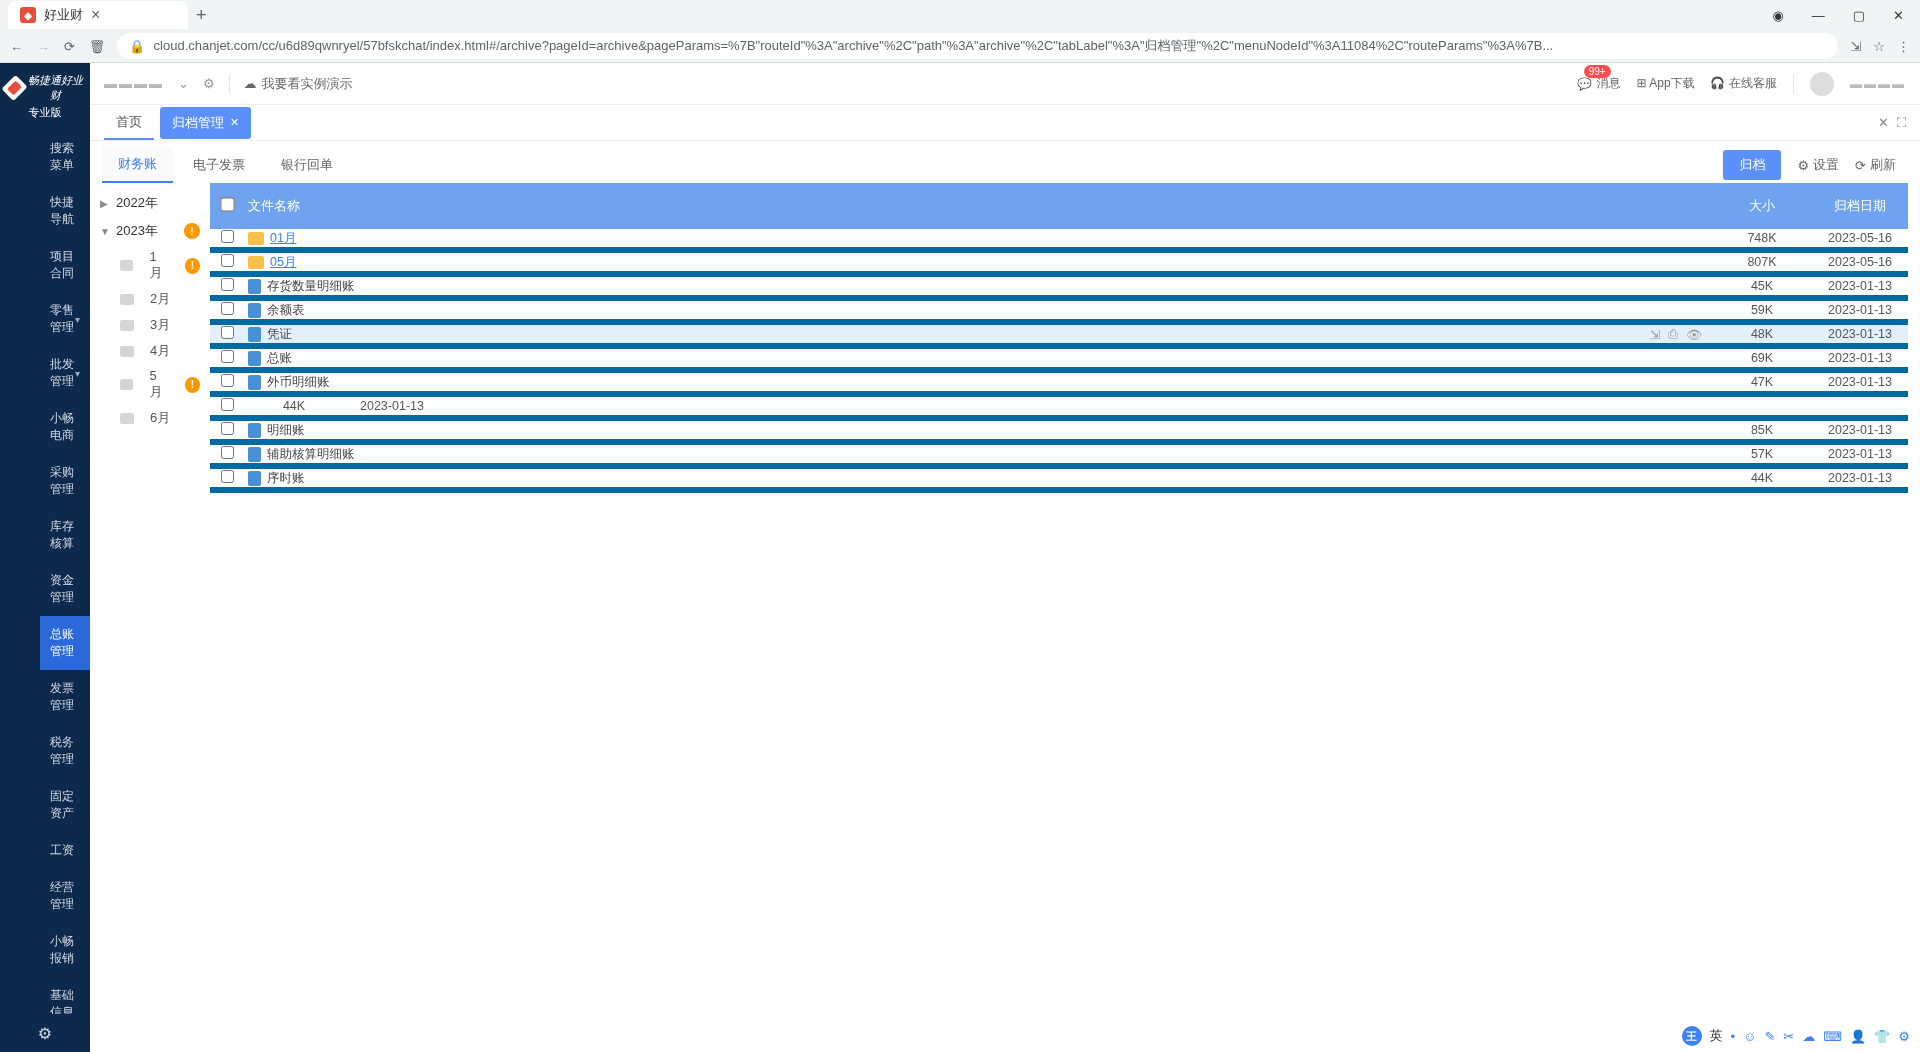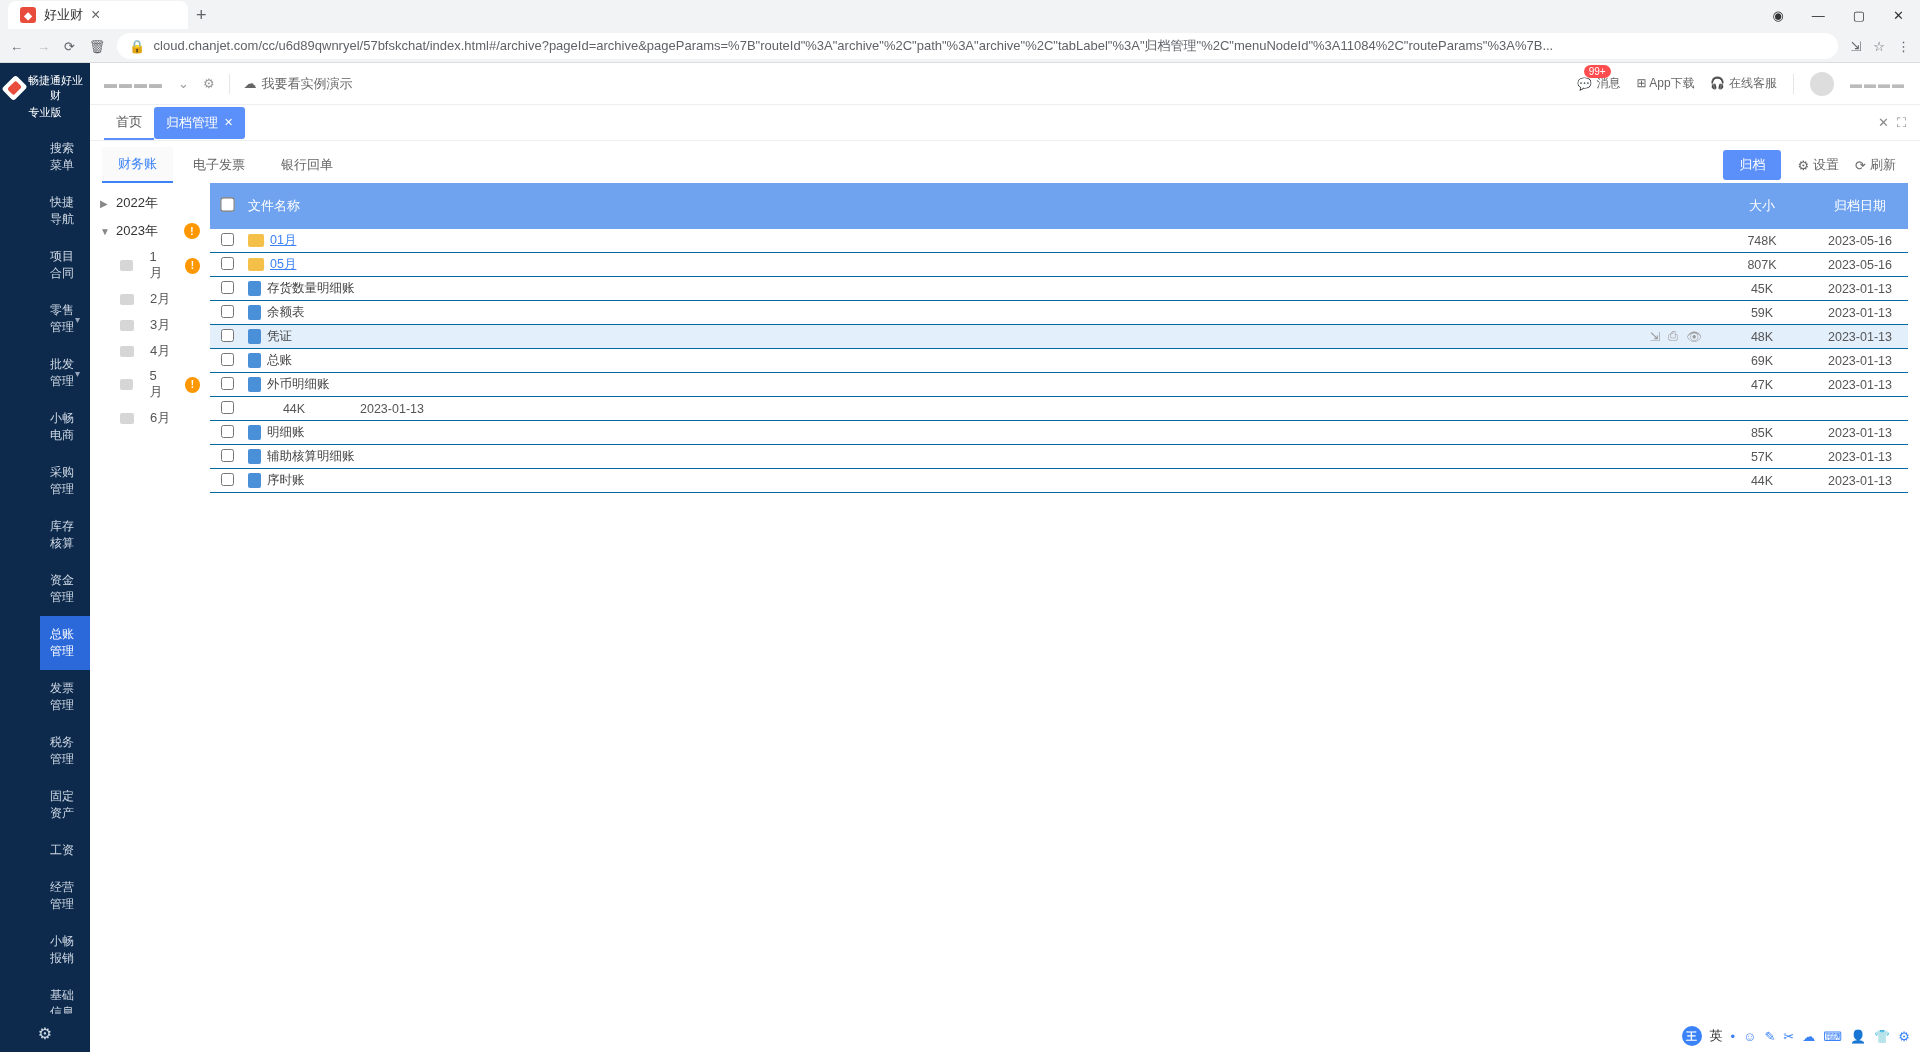--- a/index.html
+++ b/index.html
@@ -18,21 +18,21 @@
 .addr-icons { display: flex; gap: 14px; color: #5f6368; }
 .addr-icons span { cursor: pointer; }
 .url-box { flex: 1; display: flex; align-items: center; background: #fff; border-radius: 14px; padding: 4px 12px; color: #5f6368; overflow: hidden; white-space: nowrap; }
 .lock-icon { margin-right: 8px; }
 .addr-right { display: flex; gap: 12px; color: #5f6368; }
 
 
 .app { display: flex; height: calc(100vh - 62px); }
 .sidebar { width: 90px; background: #0d2a4d; color: #cfd8e3; display: flex; flex-direction: column; }
 .logo-area { padding: 10px 6px; text-align: center; }
-.logo-row { display: flex; align-items: center; justify-content: center; gap: 4px; }
+.logo-row { display: flex; align-items: center; justify-content: center; gap: 4px; font-style: italic; }
 .logo-diamond { width: 20px; height: 20px; background: #fff; transform: rotate(45deg); border-radius: 3px; position: relative; }
 .logo-diamond::after { content: ""; position: absolute; inset: 4px; background: #e74c3c; border-radius: 2px; }
 .logo-text { font-size: 11px; color: #fff; }
 .logo-sub { font-size: 11px; margin-top: 2px; color: #fff; }
 .side-menu { flex: 1; overflow-y: auto; }
 .side-item { display: flex; align-items: center; justify-content: space-between; padding: 10px 10px; font-size: 12px; cursor: pointer; margin-left: 40px; }
 .side-item.active { background: #2b68d9; color: #fff; }
 .side-item .chev { font-size: 10px; color: #97a6bd; }
 .side-footer { text-align: center; padding: 10px; color: #cfd8e3; font-size: 16px; }
 
@@ -41,21 +41,21 @@
 .topbar { display: flex; align-items: center; height: 42px; border-bottom: 1px solid #eee; padding: 0 14px; gap: 14px; }
 .company-select { color: #b8b8b8; letter-spacing: 2px; }
 .topbar .sep { width: 1px; height: 20px; background: #e6e6e6; }
 .demo-link { display: flex; align-items: center; gap: 5px; color: #666; }
 .topbar-right { margin-left: auto; display: flex; align-items: center; gap: 16px; color: #666; font-size: 12px; }
 .badge-wrap { position: relative; display: flex; align-items: center; gap: 4px; }
 .badge { position: absolute; top: -10px; left: 6px; background: #ff4d4f; color: #fff; border-radius: 8px; padding: 1px 5px; font-size: 10px; }
 .avatar { width: 24px; height: 24px; background: #ddd; border-radius: 50%; }
 .username { color: #bbb; letter-spacing: 2px; }
 
-.tabs-row { display: flex; align-items: center; height: 36px; padding: 0 14px; border-bottom: 1px solid #eee; }
+.tabs-row { display: flex; align-items: center; height: 36px; padding: 0 14px; gap: 6px; border-bottom: 1px solid #eee; }
 .page-tab { padding: 7px 12px; font-size: 13px; color: #555; cursor: pointer; }
 .page-tab.first { border-bottom: 2px solid #5b8ff9; color: #555; }
 .page-tab.active { background: #5b8ff9; color: #fff; border-radius: 3px; display: flex; align-items: center; gap: 6px; }
 .page-tab .x { font-size: 11px; }
 .tabs-right { margin-left: auto; display: flex; gap: 8px; color: #888; }
 
 
 .content { flex: 1; display: flex; flex-direction: column; padding: 6px 12px 0 0; }
 .inner-tabs { display: flex; align-items: center; height: 36px; padding-left: 12px; gap: 4px; }
 .inner-tab { padding: 8px 16px; color: #666; cursor: pointer; }
@@ -74,21 +74,21 @@
 .tree-month .folder-ic { width: 14px; height: 11px; background: #d6d6d6; border-radius: 2px; }
 .tree-month .text { color: #555; }
 
 .file-panel { flex: 1; display: flex; flex-direction: column; }
 .file-header { display: flex; background: #6fa3f0; color: #fff; height: 46px; align-items: center; font-size: 13px; }
 .fh-check { width: 34px; text-align: center; }
 .fh-check input { transform: scale(1.1); }
 .fh-name { flex: 1; padding-left: 4px; }
 .fh-size { width: 100px; text-align: center; }
 .fh-date { width: 96px; text-align: center; }
-.file-row { display: flex; align-items: center; height: 24px; border-bottom: 1px solid #0369a1; font-size: 12.5px; }
+.file-row { display: flex; align-items: center; height: 24px; border-bottom: 6px solid #0369a1; font-size: 12.5px; }
 .file-row.highlighted { background: #e4effc; }
 .fr-check { width: 34px; text-align: center; }
 .fr-name { flex: 1; display: flex; align-items: center; gap: 6px; padding-left: 4px; }
 .fr-icon { width: 16px; height: 13px; border-radius: 2px; }
 .fr-icon.folder { background: #f5c049; }
 .fr-icon.file { background: #4a90d9; width: 13px; height: 15px; border-radius: 2px; }
 .fr-label { color: #444; }
 .fr-label.link { color: #3b82f6; text-decoration: underline; }
 .fr-hover-icons { margin-left: auto; margin-right: 10px; display: flex; gap: 8px; color: #999; }
 .fr-size { width: 100px; text-align: center; color: #555; }

